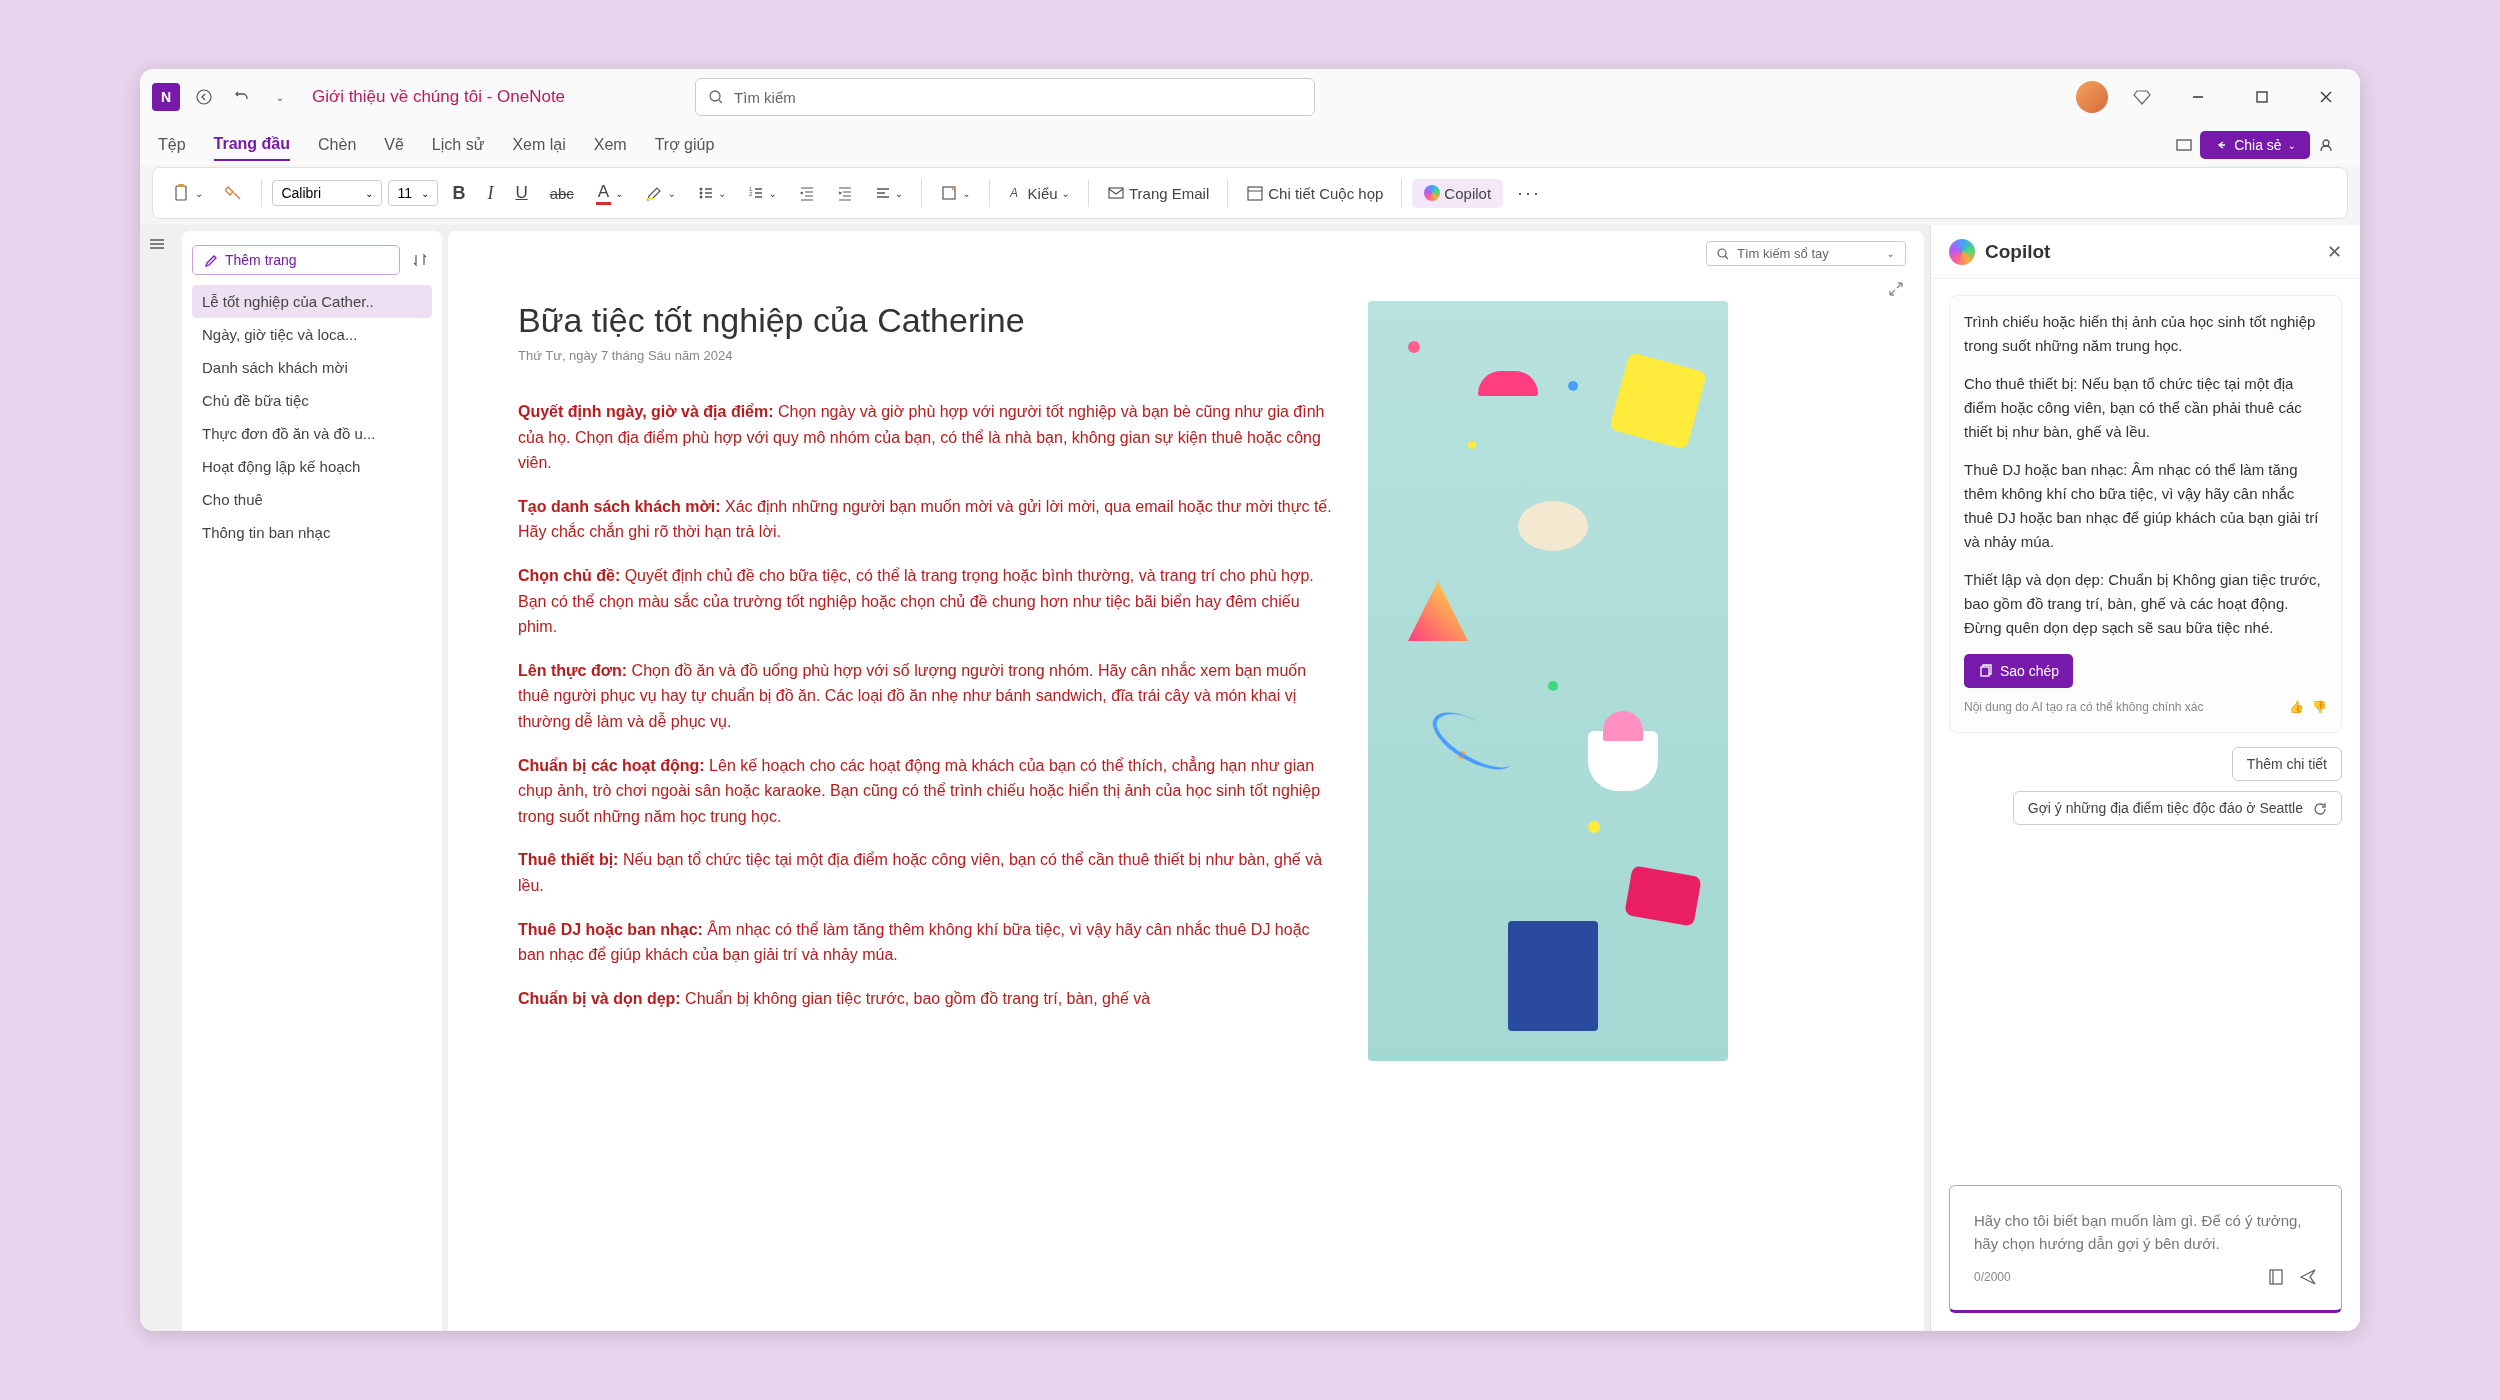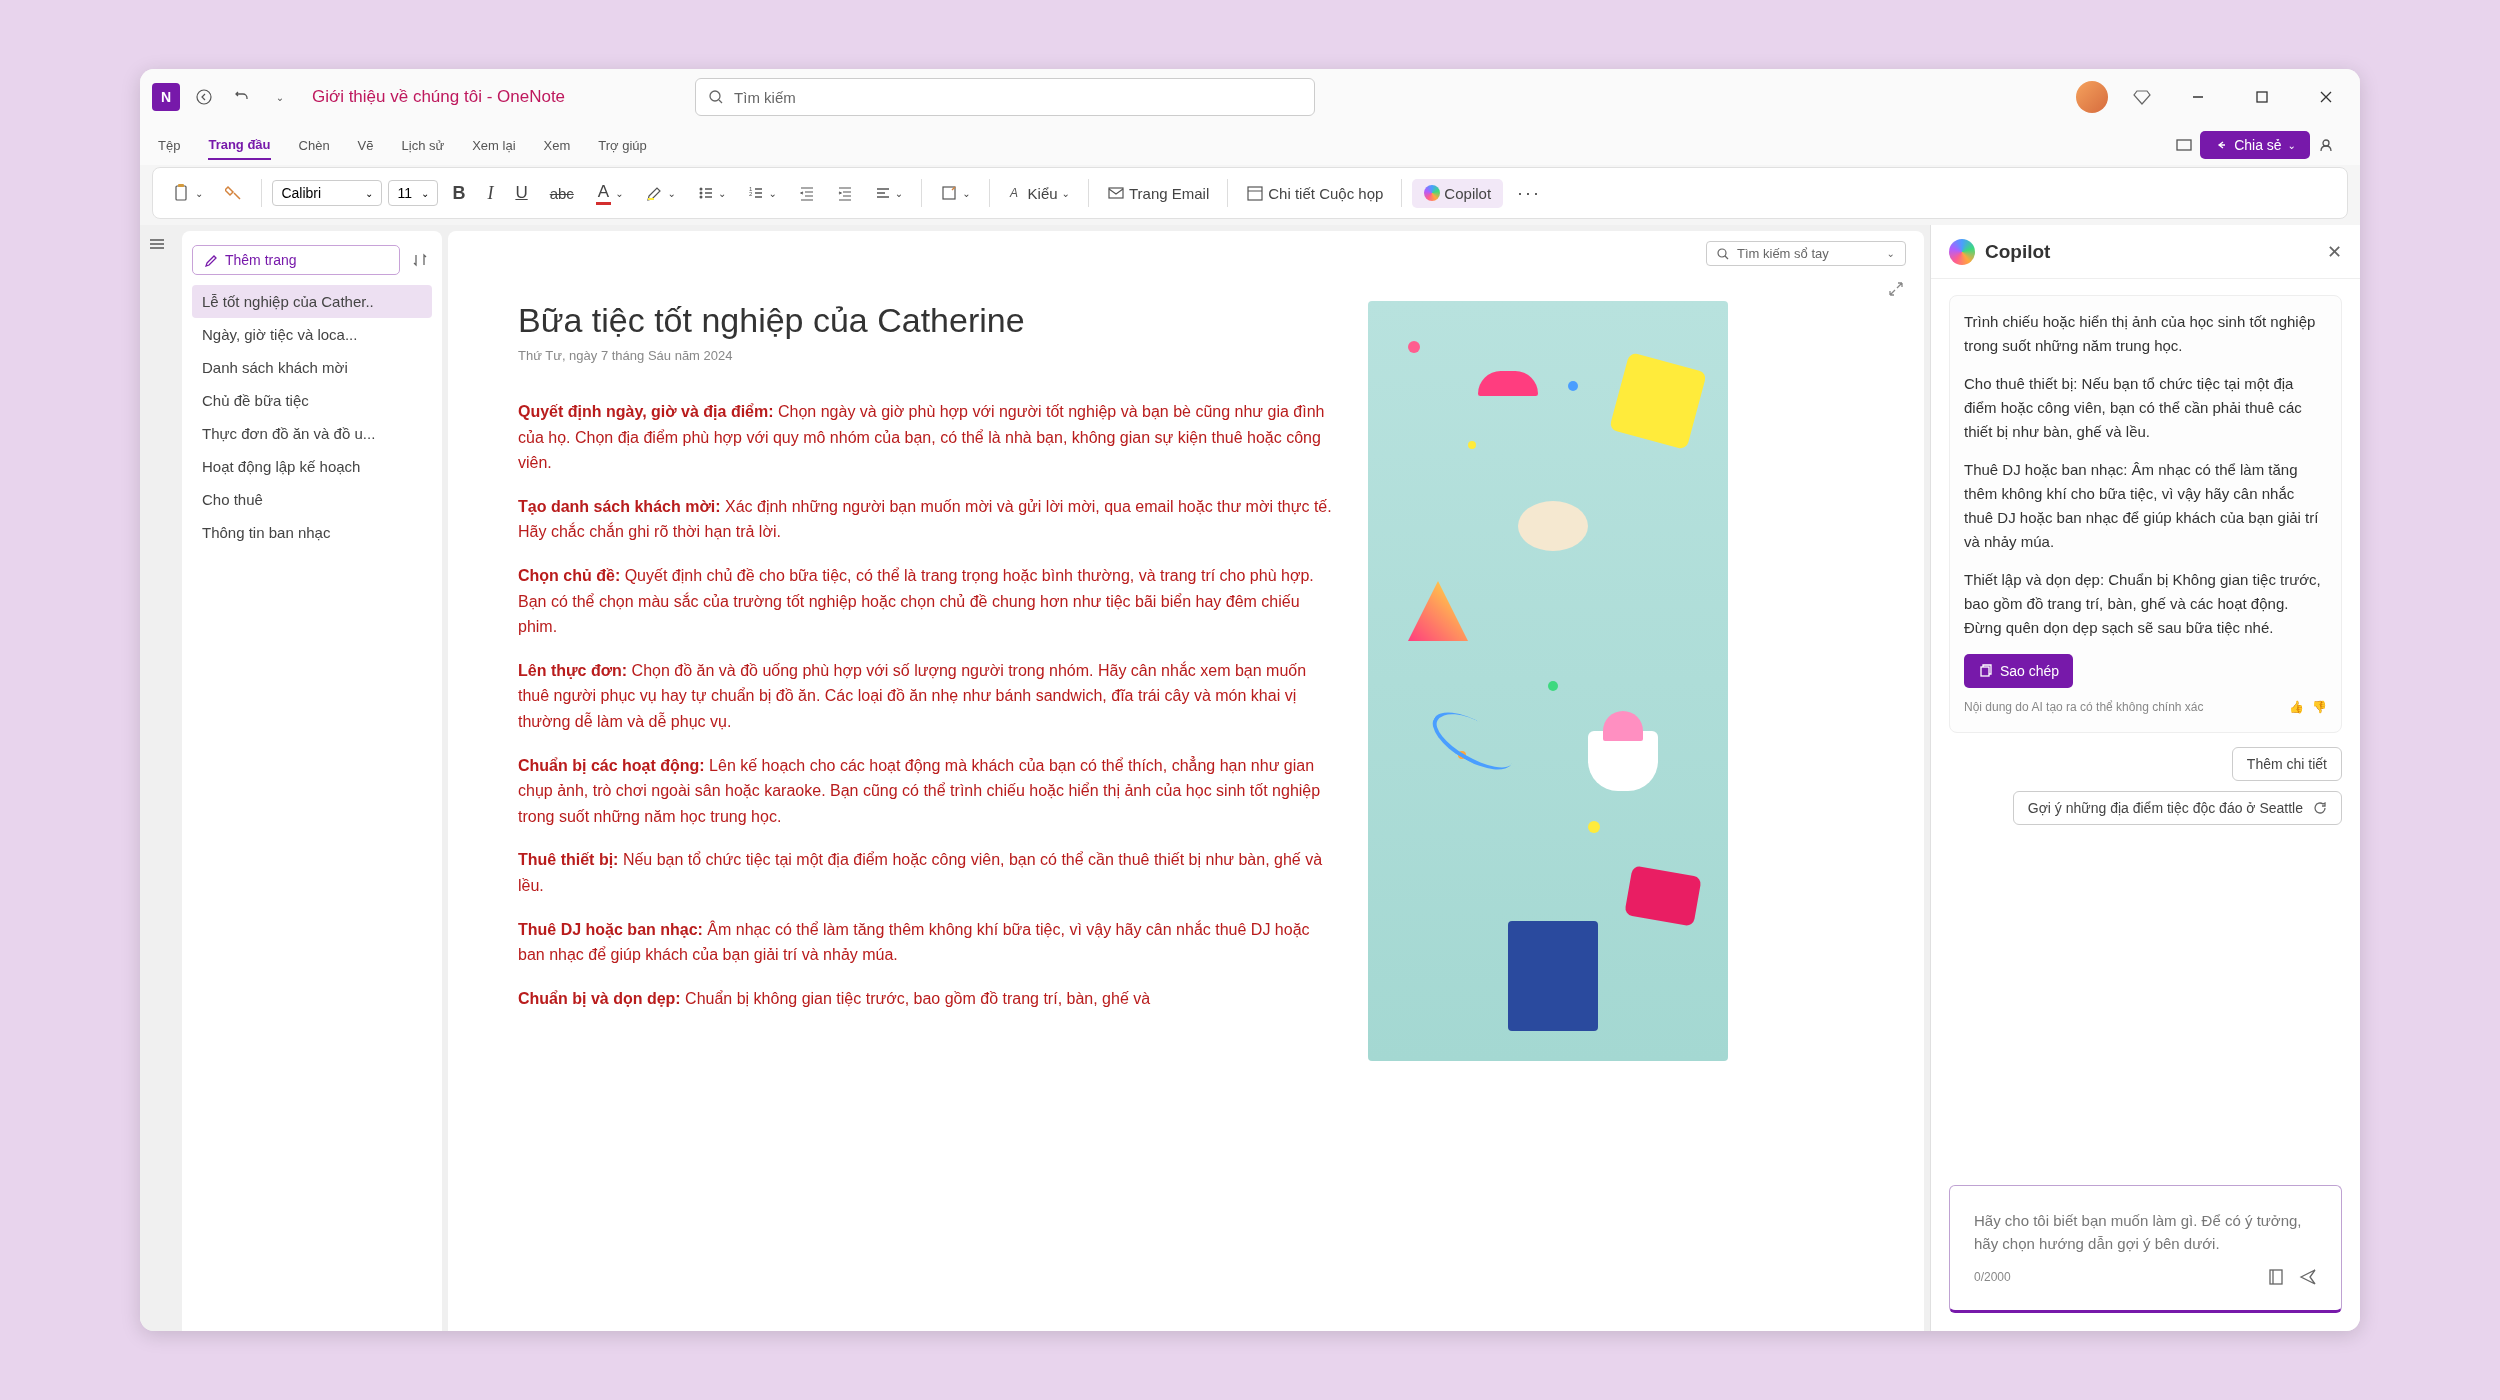--- a/index.html
+++ b/index.html
@@ -7,21 +7,21 @@
 .window { width: 2220px; height: 1262px; background: #f5f5f5; border-radius: 14px; overflow: hidden; box-shadow: 0 4px 20px rgba(0,0,0,0.15); display: flex; flex-direction: column; }
 .titlebar { height: 56px; background: #fafafa; display: flex; align-items: center; padding: 0 12px; gap: 10px; }
 .app-icon { width: 28px; height: 28px; background: #7719aa; border-radius: 4px; display: flex; align-items: center; justify-content: center; color: white; font-weight: bold; font-size: 14px; }
 .tb-btn { width: 28px; height: 28px; display: flex; align-items: center; justify-content: center; color: #555; cursor: pointer; border-radius: 4px; }
 .title-text { font-size: 17px; color: #be185d; margin-left: 8px; }
 .search-box { flex: 0 0 620px; margin-left: 120px; height: 38px; border: 1px solid #ccc; border-radius: 6px; background: white; display: flex; align-items: center; padding: 0 12px; gap: 10px; color: #666; font-size: 15px; }
 .titlebar-right { margin-left: auto; display: flex; align-items: center; gap: 20px; }
 .avatar { width: 32px; height: 32px; border-radius: 50%; background: linear-gradient(135deg, #f5a25d, #d66b3d); }
 .win-btn { width: 44px; height: 32px; display: flex; align-items: center; justify-content: center; color: #333; }
 .ribbon-tabs { height: 40px; display: flex; align-items: center; padding: 0 18px; gap: 28px; background: #fafafa; }
-.ribbon-tab { font-size: 13px; color: #555; cursor: pointer; padding: 6px 0; }
+.ribbon-tab { font-size: 16px; color: #555; cursor: pointer; padding: 6px 0; }
 .ribbon-tab.active { color: #7719aa; border-bottom: 2px solid #7719aa; font-weight: 600; }
 .ribbon-right { margin-left: auto; display: flex; align-items: center; }
 .share-btn { background: #7719aa; color: white; padding: 6px 14px; border-radius: 5px; font-size: 14px; display: flex; align-items: center; gap: 6px; }
 .ribbon-icon-btn { width: 32px; height: 32px; display: flex; align-items: center; justify-content: center; color: #555; }
 .toolbar { height: 52px; background: white; margin: 2px 12px 6px; border-radius: 8px; border: 1px solid #e0e0e0; display: flex; align-items: center; padding: 0 10px; gap: 6px; }
 .tool-btn { padding: 6px 8px; display: flex; align-items: center; justify-content: center; color: #444; cursor: pointer; border-radius: 4px; font-size: 15px; gap: 4px; }
 .tool-sep { width: 1px; height: 28px; background: #ddd; margin: 0 4px; }
 .font-select { border: 1px solid #ccc; border-radius: 4px; padding: 4px 8px; font-size: 14px; min-width: 110px; background: white; display: flex; align-items: center; justify-content: space-between; }
 .font-size { border: 1px solid #ccc; border-radius: 4px; padding: 4px 8px; font-size: 14px; width: 50px; background: white; display: flex; align-items: center; justify-content: space-between; }
 .content-area { flex: 1; display: flex; background: #f0f0f0; overflow: hidden; }
@@ -48,21 +48,21 @@
 .copilot-logo { width: 26px; height: 26px; border-radius: 50%; background: conic-gradient(#4a9eff, #3dd97f, #ffa73d, #ff5e8f, #b05eff, #4a9eff); margin-right: 10px; }
 .copilot-title { font-size: 19px; font-weight: 600; color: #333; }
 .copilot-close { margin-left: auto; color: #666; cursor: pointer; font-size: 18px; }
 .copilot-body { flex: 1; overflow-y: auto; padding: 16px 18px; }
 .copilot-msg { background: #fdfdfd; border: 1px solid #eee; border-radius: 8px; padding: 14px; font-size: 15px; color: #333; line-height: 1.6; }
 .copilot-msg p { margin-bottom: 14px; }
 .copy-btn { background: #7719aa; color: white; padding: 6px 14px; border-radius: 5px; font-size: 14px; display: inline-flex; align-items: center; gap: 8px; }
 .ai-disclaimer { font-size: 12px; color: #888; margin-top: 10px; display: flex; align-items: center; gap: 8px; }
 .thumb { color: #888; cursor: pointer; }
 .chips { display: flex; flex-direction: column; align-items: flex-end; gap: 10px; margin-top: 14px; }
-.chip { border: 1px solid #ccc; border-radius: 6px; padding: 8px 14px; font-size: 14px; color: #444; display: flex; align-items: center; gap: 10px; }
+.chip { border: 1px solid #ccc; border-radius: 6px; padding: 8px 14px; font-size: 14px; color: #444; display: flex; align-items: flex-end; gap: 10px; }
 .copilot-input { margin: 12px 18px 18px; border: 1px solid #bfa2d2; border-radius: 6px; padding: 24px; border-bottom: 3px solid #7719aa; }
 .copilot-input-text { color: #777; font-size: 15px; line-height: 1.5; min-height: 50px; }
 .copilot-input-footer { display: flex; align-items: center; margin-top: 8px; }
 .char-count { font-size: 12px; color: #888; }
 .input-actions { margin-left: auto; display: flex; gap: 14px; color: #666; }
 .confetti { position: absolute; border-radius: 50%; }
 svg { display: block; }
 </style>
 </head>
 <body>

